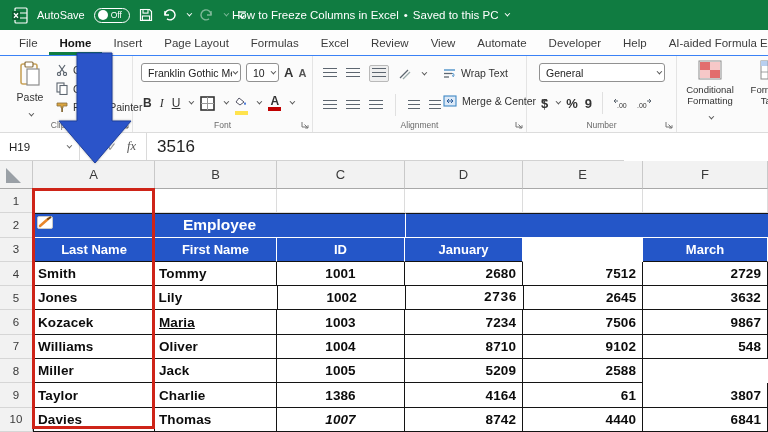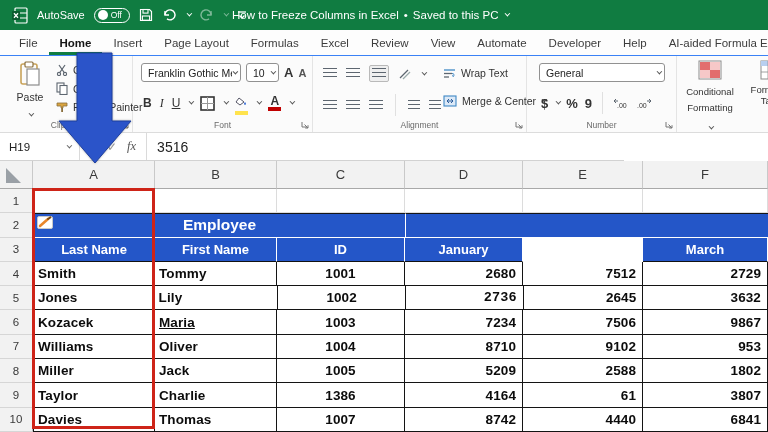--- a/index.html
+++ b/index.html
@@ -48,21 +48,21 @@
   .bar-yel{width:13px;height:3.5px;background:#ffe34d;margin-top:1px;}
   .vdiv{width:1px;height:22px;background:#e0e0e0;margin:0 3px;}
 
   
   .fbar{position:absolute;left:0;top:133px;width:624px;height:28px;background:#fff;border-bottom:1px solid #d2d2d2;
         display:flex;align-items:center;}
   .namebox{width:80px;height:100%;display:flex;align-items:center;justify-content:space-between;
            padding:0 9px;border-right:1px solid #dadada;font-size:11.5px;color:#222;}
   .fico{display:flex;align-items:center;gap:10px;padding:0 10px;color:#9a9a9a;font-size:12px;border-right:1px solid #dadada;height:100%;}
   .fx{font-family:"Liberation Serif",serif;font-style:italic;color:#555;font-size:12.5px;}
-  .fval{padding-left:10px;font-size:14px;color:#222;}
+  .fval{padding-left:10px;font-size:17px;color:#222;}
 
   
   .colheads{position:absolute;left:0;top:161px;width:768px;height:28px;display:flex;background:#f2f2f2;}
   .corner{width:33px;height:100%;border-right:1px solid #c9c9c9;border-bottom:1px solid #a9a9a9;position:relative;background:#f2f2f2;}
   .corner .tri{position:absolute;left:6px;bottom:5px;width:0;height:0;border-bottom:15px solid #9aa0a6;border-right:15px solid transparent;}
   .colhead{height:100%;display:flex;align-items:center;justify-content:center;font-size:13px;color:#3a3a3a;
            border-right:1px solid #c9c9c9;border-bottom:1px solid #a9a9a9;background:#f2f2f2;}
   .gridrows{position:absolute;left:0;top:189px;width:768px;height:243px;}
   .grow{display:flex;height:24.3px;}
   .rowhead{width:33px;background:#f2f2f2;border-right:1px solid #b9b9b9;border-bottom:1px solid #d6d6d6;
@@ -307,21 +307,21 @@
 
   <div class="rgroup" style="left:677px;width:91px;border-right:none;overflow:hidden;">
     <div style="position:absolute;left:4px;top:4px;width:58px;text-align:center;">
       <svg width="24" height="20" viewBox="0 0 24 20">
         <rect x="1" y="1" width="22" height="18" fill="#fff" stroke="#8c8c8c" stroke-width="1"></rect>
         <rect x="2" y="2" width="10" height="8" fill="#e26d6d"></rect>
         <rect x="12" y="10" width="10" height="8" fill="#e26d6d"></rect>
         <rect x="12" y="2" width="10" height="8" fill="#f6c8c8"></rect>
         <rect x="2" y="10" width="10" height="8" fill="#f6c8c8"></rect>
       </svg>
-      <div class="rbtxt" style="font-size:9.5px;white-space:normal;line-height:16px;">Conditional Formatting</div>
+      <div class="rbtxt" style="font-size:9.5px;white-space:normal;line-height:11px;">Conditional Formatting</div>
       <span class="chev sm" style="color:#555"></span>
     </div>
     <div style="position:absolute;left:66px;top:4px;width:58px;text-align:center;">
       <svg width="24" height="20" viewBox="0 0 24 20">
         <rect x="1" y="1" width="22" height="18" fill="#fff" stroke="#8c8c8c" stroke-width="1"></rect>
         <rect x="1" y="1" width="22" height="5" fill="#b8cff0"></rect>
         <line x1="8" y1="1" x2="8" y2="19" stroke="#8c8c8c" stroke-width="0.8"></line>
         <line x1="16" y1="1" x2="16" y2="19" stroke="#8c8c8c" stroke-width="0.8"></line>
         <line x1="1" y1="12" x2="23" y2="12" stroke="#8c8c8c" stroke-width="0.8"></line>
         <path d="M14 18 L22 8 l2 2 L16 20 z" fill="#4a7fd0" stroke="#2b5d9b" stroke-width="0.6"></path>
@@ -415,45 +415,44 @@
       <div class="cell tcell ar" style="width: 120px;">7506</div>
       <div class="cell tcell ar" style="width: 125px;">9867</div>
     </div>
     <div class="grow">
       <div class="rowhead">7</div>
       <div class="cell tcell al first" style="width: 122px;">Williams</div>
       <div class="cell tcell al" style="width: 122px;">Oliver</div>
       <div class="cell tcell ac" style="width: 128px;">1004</div>
       <div class="cell tcell ar" style="width: 118px;">8710</div>
       <div class="cell tcell ar" style="width: 120px;">9102</div>
-      <div class="cell tcell ar" style="width: 125px;">953</div>
+      <div class="cell tcell ar" style="width: 125px;">548</div>
     </div>
     <div class="grow">
       <div class="rowhead">8</div>
       <div class="cell tcell al first" style="width: 122px;">Miller</div>
       <div class="cell tcell al" style="width: 122px;">Jack</div>
       <div class="cell tcell ac" style="width: 128px;">1005</div>
       <div class="cell tcell ar" style="width: 118px;">5209</div>
       <div class="cell tcell ar" style="width: 120px;">2588</div>
-      <div class="cell tcell ar" style="width: 125px;">1802</div>
     </div>
     <div class="grow">
       <div class="rowhead">9</div>
       <div class="cell tcell al first" style="width: 122px;">Taylor</div>
       <div class="cell tcell al" style="width: 122px;">Charlie</div>
       <div class="cell tcell ac" style="width: 128px;">1386</div>
       <div class="cell tcell ar" style="width: 118px;">4164</div>
       <div class="cell tcell ar" style="width: 120px;">61</div>
       <div class="cell tcell ar" style="width: 125px;">3807</div>
     </div>
     <div class="grow">
       <div class="rowhead">10</div>
       <div class="cell tcell al first" style="width: 122px;">Davies</div>
       <div class="cell tcell al" style="width: 122px;">Thomas</div>
-      <div class="cell tcell ac" style="width: 128px;">1007</div>
+      <div class="cell tcell ac" style="width: 128px; font-style: italic;">1007</div>
       <div class="cell tcell ar" style="width: 118px;">8742</div>
       <div class="cell tcell ar" style="width: 120px;">4440</div>
       <div class="cell tcell ar" style="width: 125px;">6841</div>
     </div>
   </div>
 
 <svg class="big-arrow" width="80" height="116" viewBox="0 0 80 116">
   <polygon points="22,3 57,3 57,71 76,71 40,113 4,71 22,71" fill="#2B54C9" stroke="#1d3f9e" stroke-width="1"></polygon>
 </svg>
 <div class="red-rect"></div>

